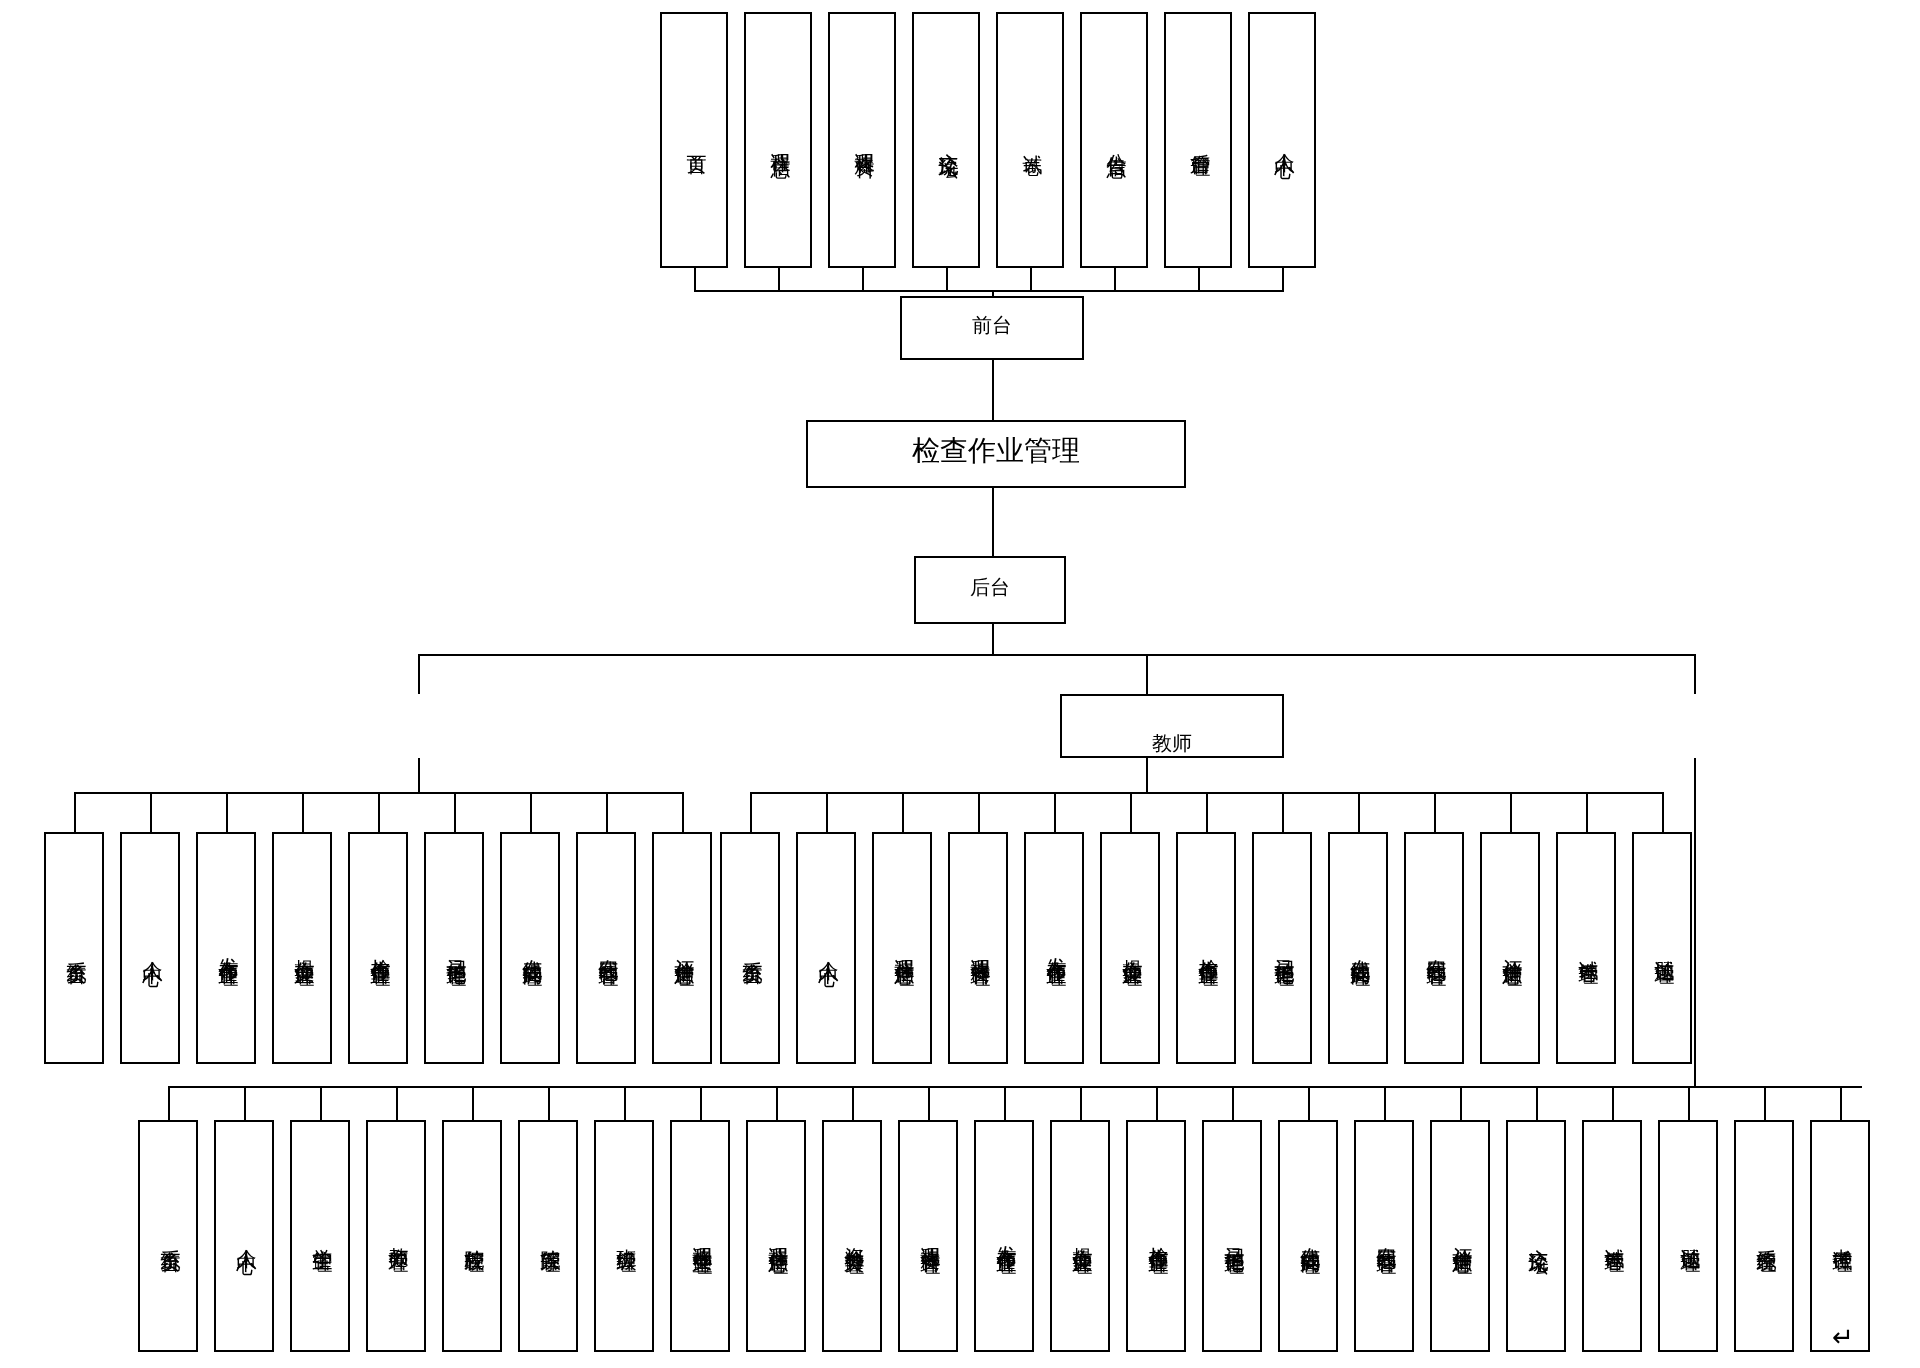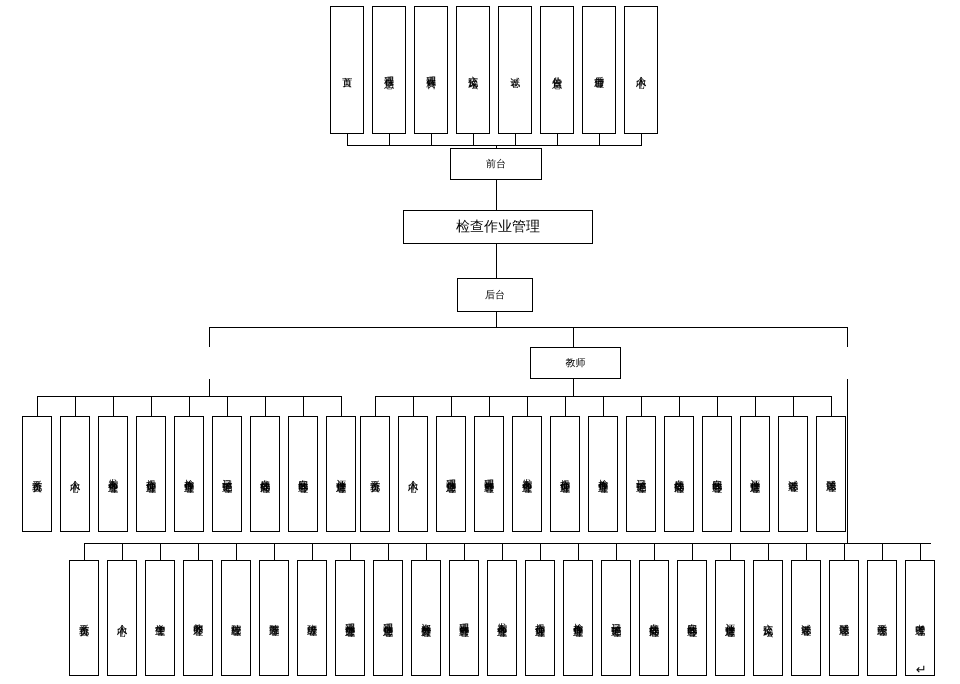--- a/index.html
+++ b/index.html
@@ -113,21 +113,21 @@
   <div class="node" style="left:457px; top:278px; width:76px; height:34px;">
     <span class="lbl">后台</span>
   </div>
   <div class="line v" style="left:496px; top:312px; height:15px;"></div>
 
   <div class="line h" style="left:209px; top:327px; width:638px;"></div>
   <div class="line v" style="left:209px; top:327px; height:20px;"></div>
   <div class="line v" style="left:573px; top:327px; height:20px;"></div>
   <div class="line v" style="left:847px; top:327px; height:20px;"></div>
 
-  <div class="node" style="left:530px; top:347px; width:91px; height:32px;">
+  <div class="node" style="left:530px; top:347px; width:112px; height:32px;align-items:flex-end;">
     <span class="lbl">教师</span>
   </div>
 
   <div class="line v" style="left:209px; top:379px; height:17px;"></div>
   <div class="line h" style="left:37px; top:396px; width:304px;"></div>
   <div class="line v" style="left:37px; top:396px; height:20px;"></div>
   <div class="line v" style="left:75px; top:396px; height:20px;"></div>
   <div class="line v" style="left:113px; top:396px; height:20px;"></div>
   <div class="line v" style="left:151px; top:396px; height:20px;"></div>
   <div class="line v" style="left:189px; top:396px; height:20px;"></div>

